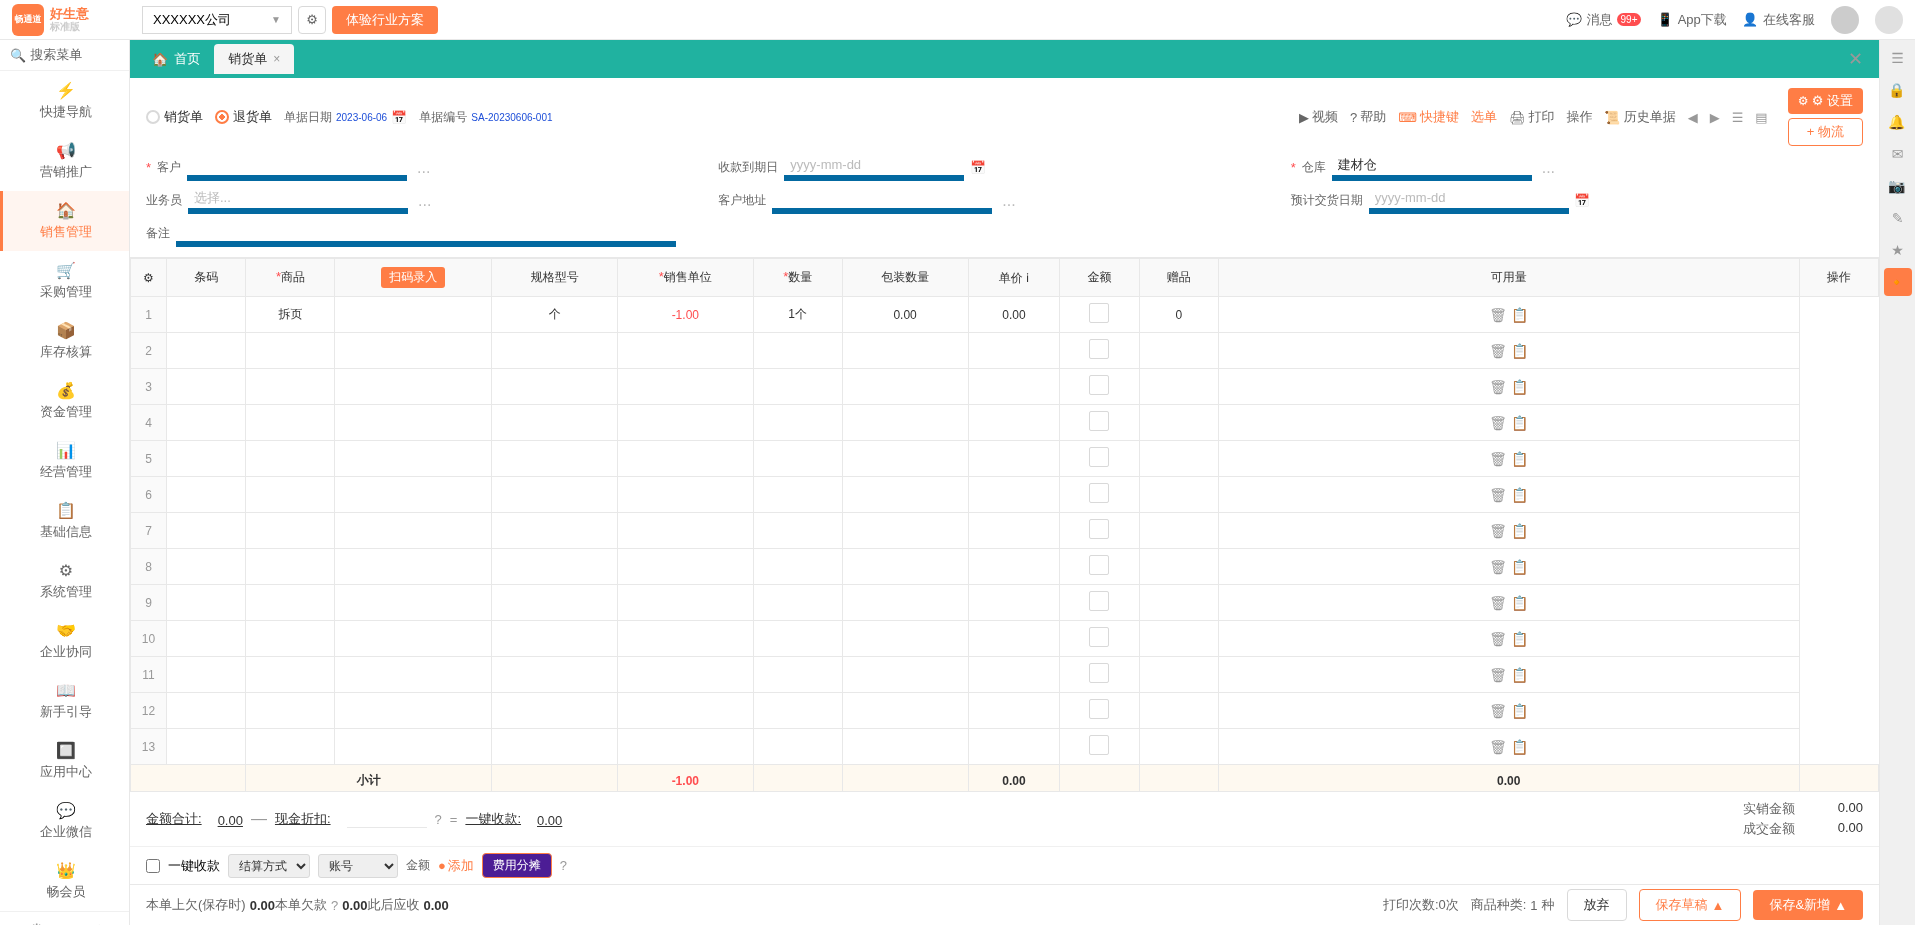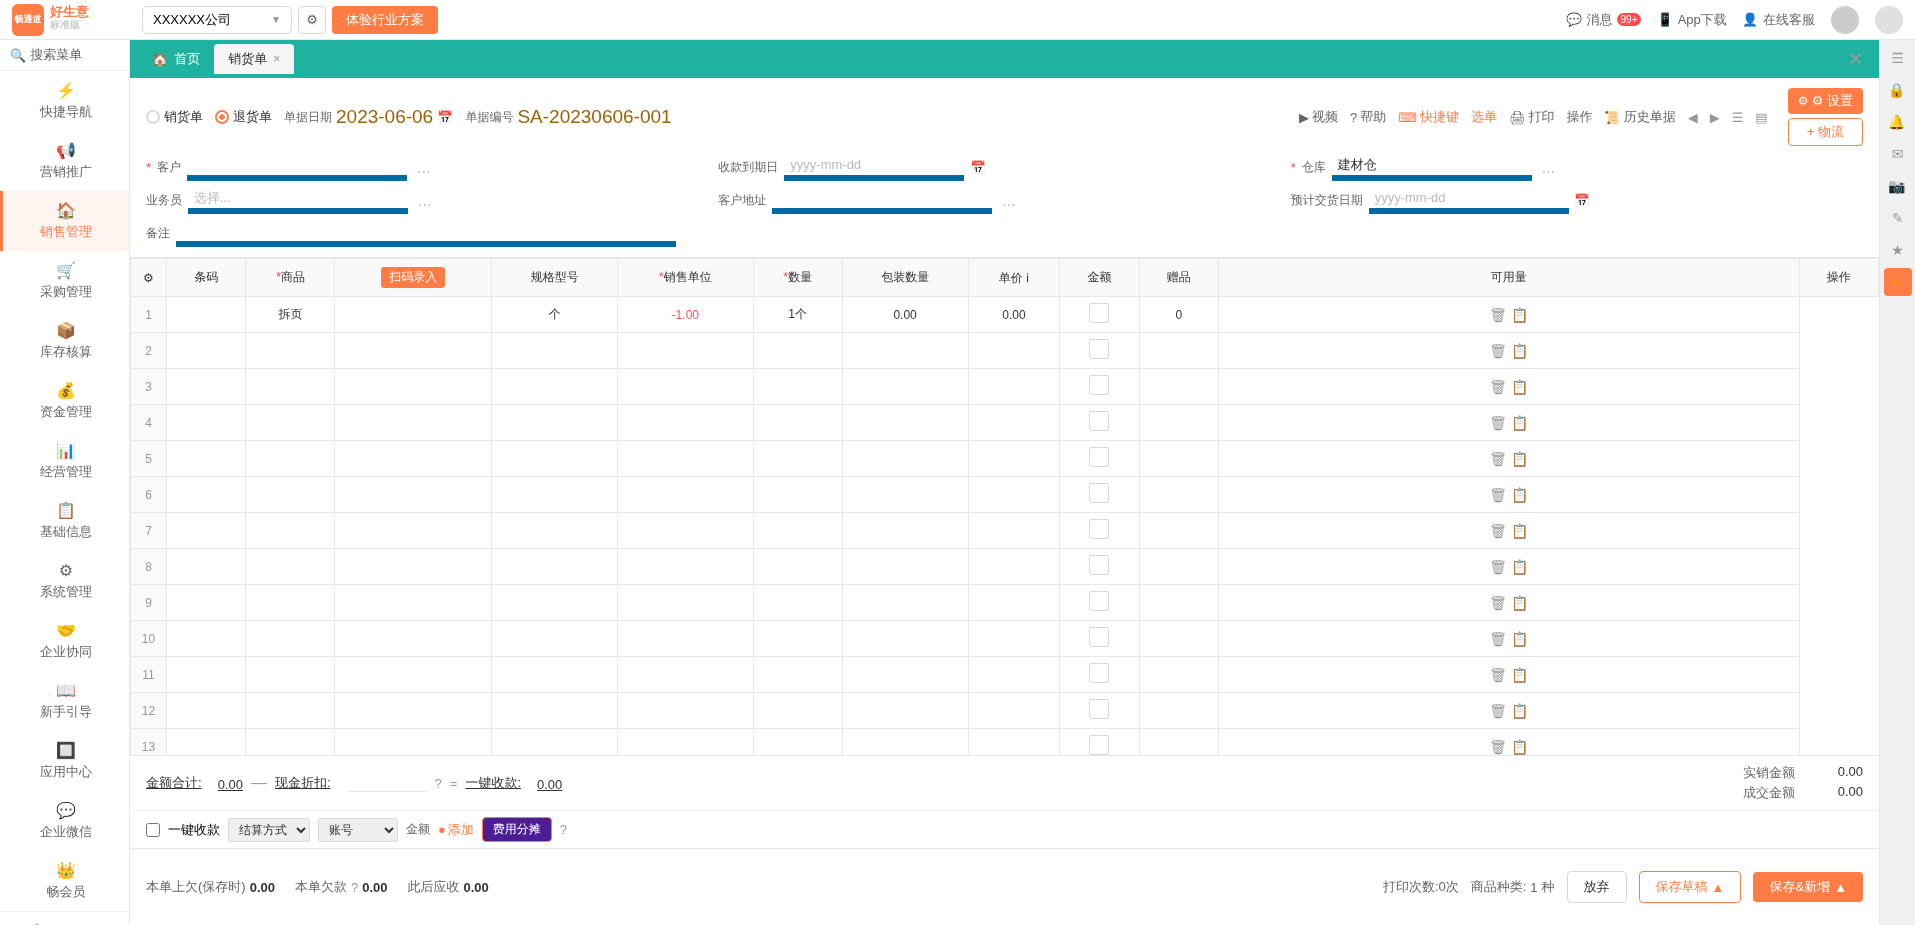--- a/index.html
+++ b/index.html
@@ -1,23 +1,23 @@
 <!DOCTYPE html>
 <html><head>
   <meta charset="utf-8">
   <style>
     * { box-sizing: border-box; margin: 0; padding: 0; font-family: 'Microsoft YaHei', Arial, sans-serif; font-size: 13px; }
     body { background: #f5f5f5; overflow: hidden; width: 1915px; height: 925px; display: flex; flex-direction: column; }
 
     
     .top-bar { height: 40px; background: #fff; display: flex; align-items: center; padding: 0 12px; border-bottom: 1px solid #e8e8e8; flex-shrink: 0; }
-    .logo-area { display: flex; align-items: flex-start; gap: 6px; width: 130px; }
+    .logo-area { display: flex; align-items: center; gap: 6px; width: 130px; }
     .logo-icon { width: 32px; height: 32px; background: #ff7d45; border-radius: 6px; display: flex; align-items: center; justify-content: center; color: white; font-size: 10px; font-weight: bold; }
     .logo-text { font-size: 11px; color: #ff7d45; font-weight: bold; line-height: 1.2; }
-    .company-selector { display: flex; align-items: center; gap: 4px; padding: 4px 10px; border: 1px solid #d9d9d9; border-radius: 5px; background: #fff; cursor: pointer; min-width: 150px; }
+    .company-selector { display: flex; align-items: center; gap: 4px; padding: 4px 10px; border: 1px solid #d9d9d9; border-radius: 0; background: #fff; cursor: pointer; min-width: 150px; }
     .gear-btn { width: 28px; height: 28px; display: flex; align-items: center; justify-content: center; border: 1px solid #d9d9d9; border-radius: 4px; cursor: pointer; margin: 0 6px; color: #666; }
     .trial-btn { background: #ff7d45; color: white; border: none; border-radius: 4px; padding: 5px 14px; cursor: pointer; font-size: 13px; }
     .top-bar-right { margin-left: auto; display: flex; align-items: center; gap: 16px; }
     .top-bar-right-item { display: flex; align-items: center; gap: 4px; cursor: pointer; color: #666; font-size: 12px; }
     .badge { background: #ff4d4f; color: white; border-radius: 10px; font-size: 10px; padding: 1px 4px; min-width: 18px; text-align: center; }
     .avatar { width: 28px; height: 28px; background: #ccc; border-radius: 50%; }
 
     
     .main-layout { display: flex; flex: 1; overflow: hidden; }
 
@@ -44,21 +44,21 @@
     .form-area { background: #fff; padding: 10px 16px; border-bottom: 1px solid #e8e8e8; flex-shrink: 0; }
 
     
     .form-top { display: flex; align-items: center; gap: 12px; margin-bottom: 8px; }
     .radio-group { display: flex; gap: 12px; align-items: center; }
     .radio-item { display: flex; align-items: center; gap: 4px; cursor: pointer; font-size: 13px; color: #333; }
     .radio-circle { width: 14px; height: 14px; border: 2px solid #d9d9d9; border-radius: 50%; }
     .radio-circle.checked { border-color: #ff7d45; background: radial-gradient(circle, #ff7d45 40%, white 40%); }
     .form-field { display: flex; align-items: center; gap: 4px; }
     .form-label { color: #666; white-space: nowrap; font-size: 12px; }
-    .form-value { color: #a16207; font-size: 19px; }
+    .form-value { color: #1d4ed8; font-size: 10px; }
     .form-actions-right { margin-left: auto; display: flex; align-items: center; gap: 8px; }
     .action-link { display: flex; align-items: center; gap: 3px; color: #666; cursor: pointer; font-size: 12px; }
     .action-link-orange { color: #ff7d45; }
     .btn-settings { background: #ff7d45; color: white; border: none; border-radius: 4px; padding: 4px 10px; cursor: pointer; font-size: 12px; }
     .btn-logistics { background: white; color: #ff7d45; border: 1px solid #ff7d45; border-radius: 4px; padding: 4px 10px; cursor: pointer; font-size: 12px; }
     .form-row { display: flex; align-items: center; gap: 6px; }
     .form-input { border: none; border-bottom: 6px solid #0369a1; padding: 3px 6px; min-width: 180px; color: #333; background: transparent; font-size: 13px; }
     .form-input::placeholder { color: #bbb; }
     .form-dots { color: #bbb; cursor: pointer; font-size: 16px; margin-left: 4px; }
 
@@ -86,21 +86,21 @@
     .payment-checkbox { width: 14px; height: 14px; border: 1px solid #d9d9d9; cursor: pointer; }
     .payment-select { border: 1px solid #d9d9d9; border-radius: 3px; padding: 3px 6px; color: #333; font-size: 12px; min-width: 80px; }
     .add-btn-orange { background: none; border: none; color: #ff7d45; cursor: pointer; display: flex; align-items: center; gap: 2px; font-size: 12px; }
     .fee-btn { background: white; color: #ff7d45; border: 1px solid #ff7d45; border-radius: 4px; padding: 3px 10px; cursor: pointer; font-size: 12px; }
     .fee-btn.active { background: #4c1d95; color: white; }
     .bottom-right-summary { margin-left: auto; display: flex; flex-direction: column; gap: 2px; text-align: right; font-size: 12px; }
     .summary-row { display: flex; justify-content: flex-end; gap: 8px; color: #666; }
     .summary-value { color: #333; min-width: 60px; text-align: right; }
 
     
-    .footer { display: flex; align-items: center; padding: 22px 16px; background: #fff; border-top: 1px solid #e8e8e8; gap: 20px; flex-shrink: 0; }
+    .footer { display: flex; align-items: center; padding: 4px 16px; background: #fff; border-top: 1px solid #e8e8e8; gap: 0; flex-shrink: 0; }
     .footer-stat { display: flex; align-items: center; gap: 4px; font-size: 12px; color: #666; }
     .footer-stat-val { color: #333; font-weight: bold; }
     .footer-right { margin-left: auto; display: flex; align-items: center; gap: 12px; }
     .footer-info { font-size: 12px; color: #666; display: flex; align-items: center; gap: 4px; }
     .btn-discard { background: white; border: 1px solid #d9d9d9; border-radius: 4px; padding: 6px 16px; cursor: pointer; font-size: 13px; color: #333; }
     .btn-save-draft { background: white; border: 1px solid #ff7d45; border-radius: 4px; padding: 6px 16px; cursor: pointer; font-size: 13px; color: #ff7d45; display: flex; align-items: center; gap: 4px; }
     .btn-save-new { background: #ff7d45; border: none; border-radius: 4px; padding: 6px 16px; cursor: pointer; font-size: 13px; color: white; display: flex; align-items: center; gap: 4px; }
 
     
     .right-panel { width: 36px; background: #f0f0f0; display: flex; flex-direction: column; align-items: center; padding: 4px 0; gap: 4px; flex-shrink: 0; border-left: 1px solid #e8e8e8; }

